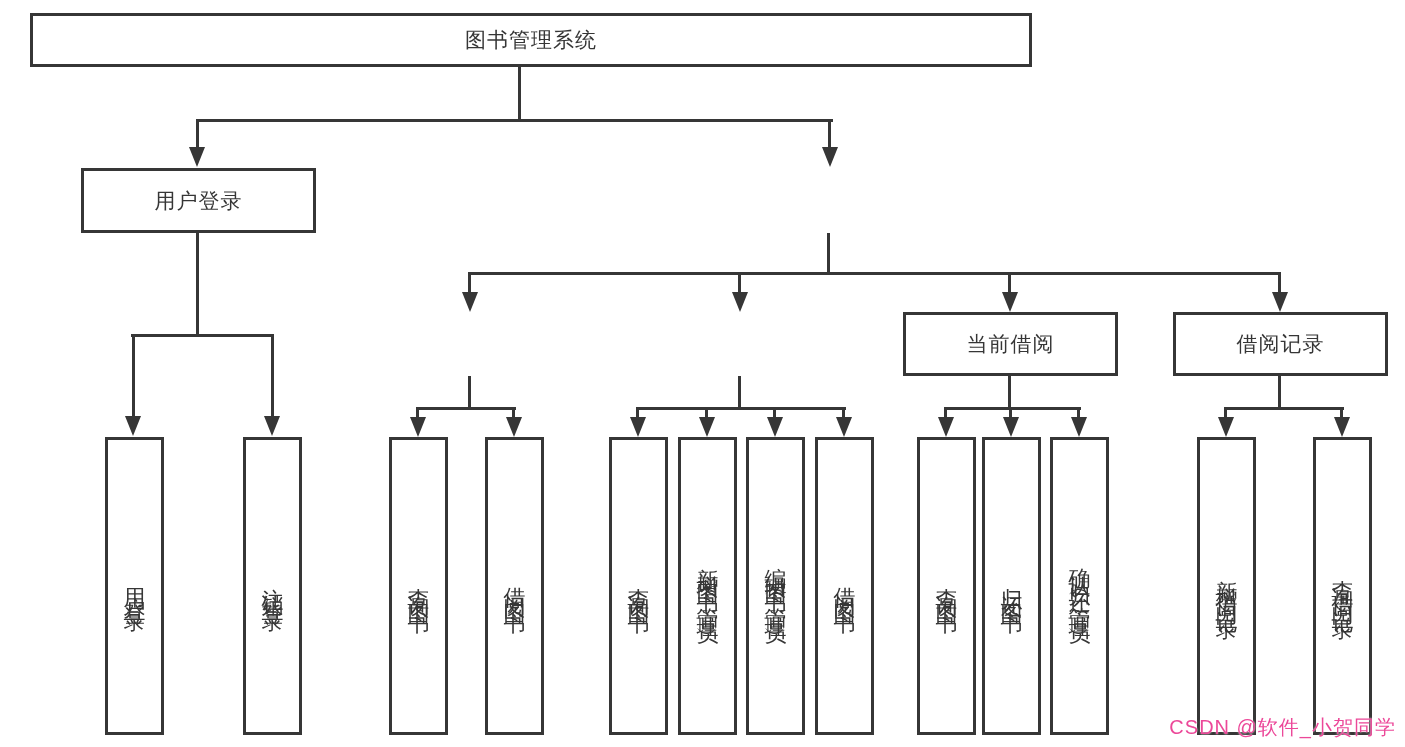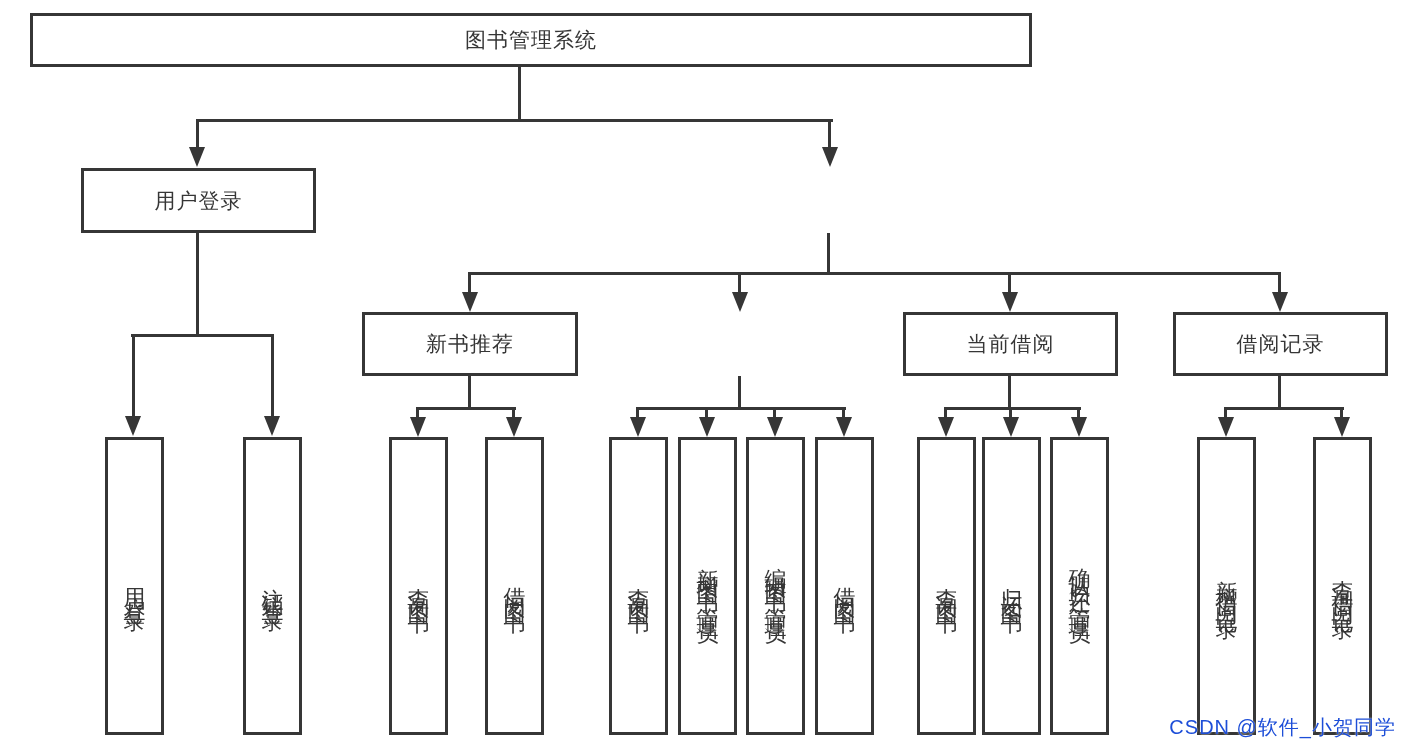--- a/index.html
+++ b/index.html
@@ -20,21 +20,21 @@
   }
   
   .vl{position:absolute;width:3px;background:#363636;}
   .hl{position:absolute;height:3px;background:#363636;}
   .ah{position:absolute;width:0;height:0;
       border-left:8px solid transparent;border-right:8px solid transparent;
       border-top:20px solid #363636;}
   
   #watermark{
     position:absolute;left:1140px;top:714px;width:256px;text-align:right;
-    font-size:20px;color:#1d4ed8;text-shadow:0 0 2px #ffffff;z-index:10;
+    font-size:20px;color:#ec4899;text-shadow:0 0 2px #ffffff;z-index:10;
     letter-spacing:1px;
   }
 </style>
 </head>
 <body>
 
 <div id="canvas">
 
   <div class="node" style="left:20px;top:13px;width:1002px;height:54px;margin-left:10px;">
     <span>图书管理系统</span>
@@ -62,23 +62,20 @@
   <div class="hl" style="left:468px;top:272px;width:813px;"></div>
   <div class="vl" style="left:468px;top:272px;height:22px;"></div>
   <div class="ah" style="left:462px;top:292px;"></div>
   <div class="vl" style="left:738px;top:272px;height:22px;"></div>
   <div class="ah" style="left:732px;top:292px;"></div>
   <div class="vl" style="left:1008px;top:272px;height:22px;"></div>
   <div class="ah" style="left:1002px;top:292px;"></div>
   <div class="vl" style="left:1278px;top:272px;height:22px;"></div>
   <div class="ah" style="left:1272px;top:292px;"></div>
 
-  <div class="node" style="left:362px;top:312px;width:216px;height:64px;">
-    <span>新书推荐</span>
-  </div>
   <div class="node" style="left:903px;top:312px;width:215px;height:64px;align-items:center;">
     <span>当前借阅</span>
   </div>
   <div class="node" style="left:1173px;top:312px;width:215px;height:64px;">
     <span>借阅记录</span>
   </div>
 
   <div class="vl" style="left:468px;top:376px;height:34px;"></div>
   <div class="hl" style="left:416px;top:407px;width:100px;"></div>
   <div class="vl" style="left:416px;top:407px;height:14px;"></div>

